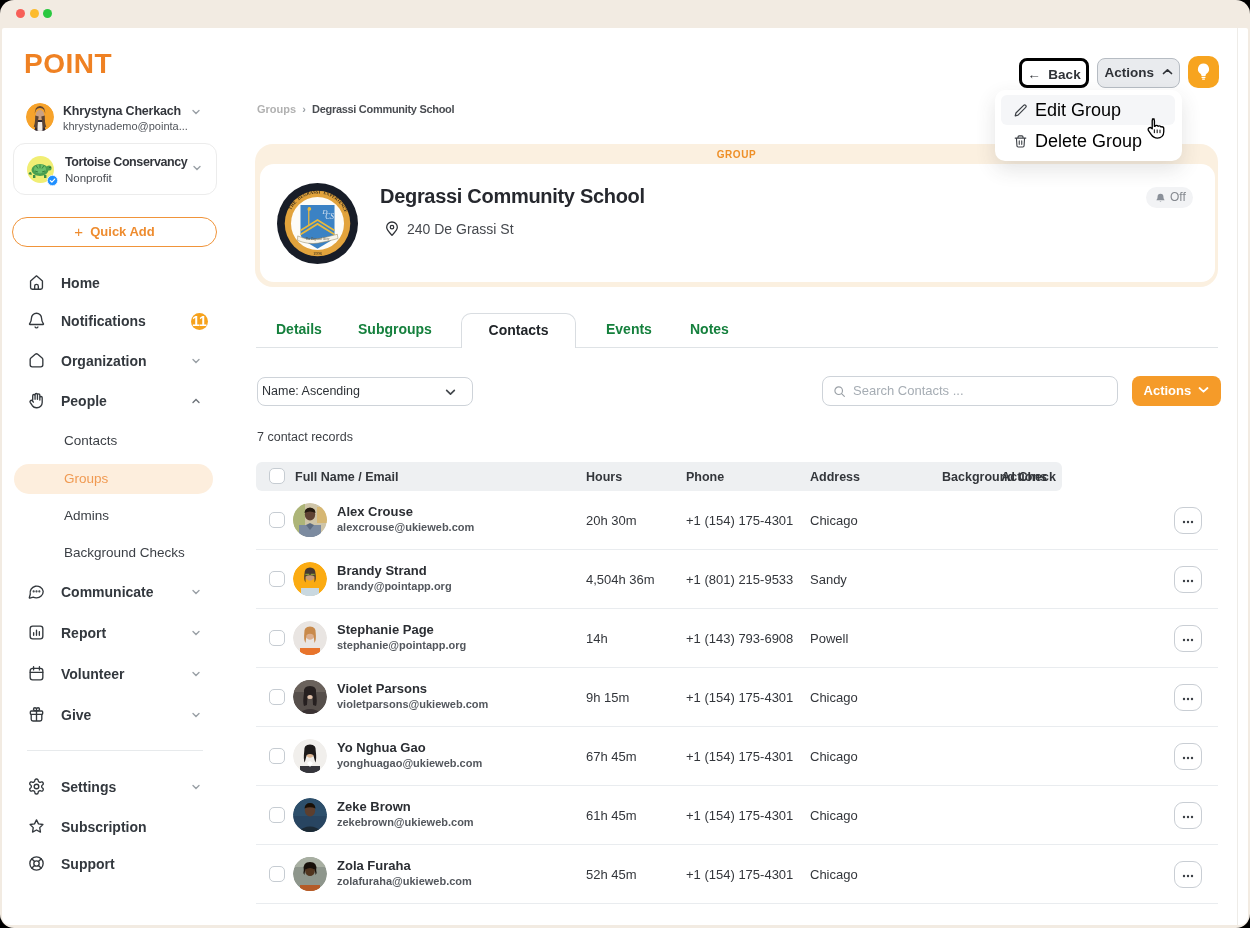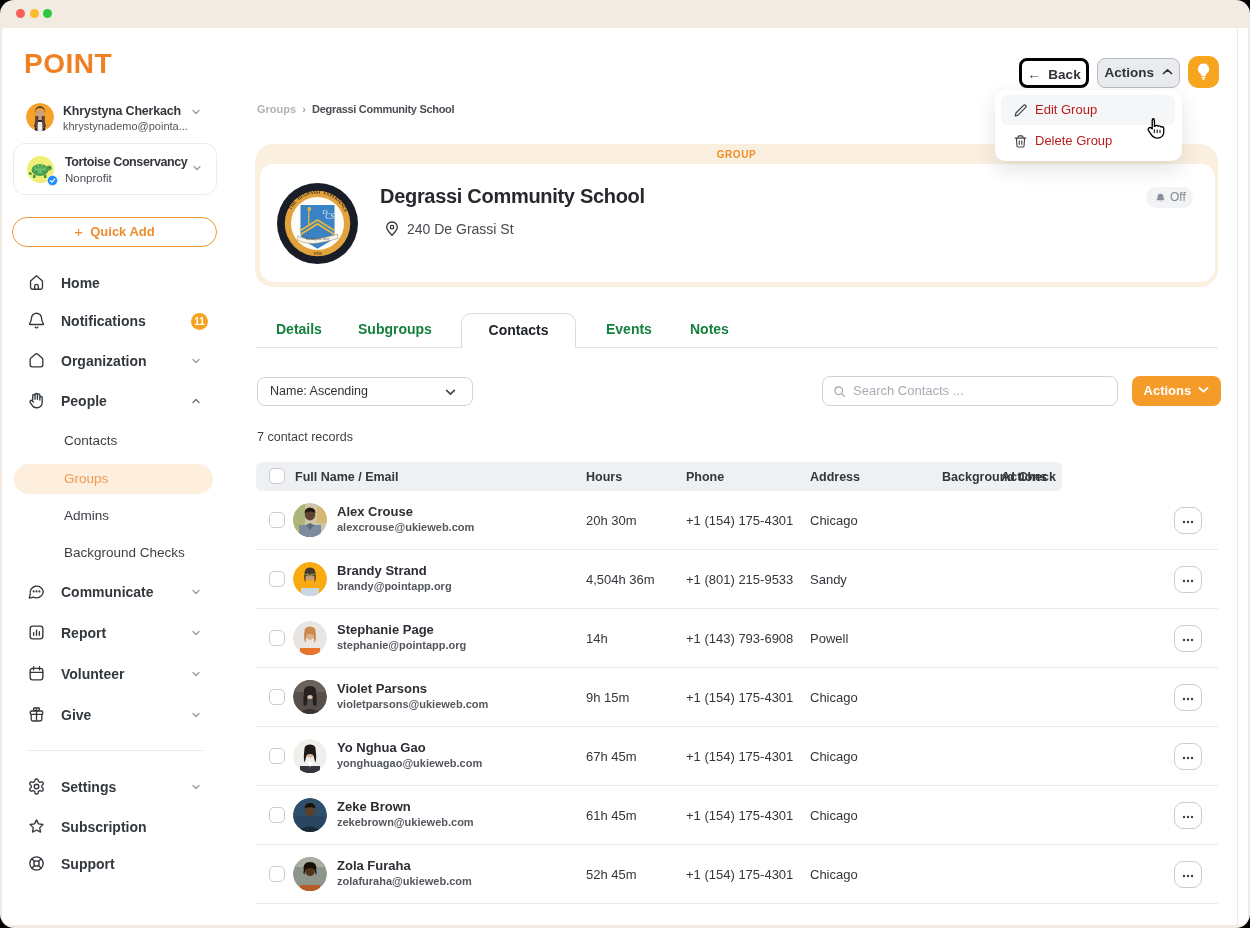--- a/index.html
+++ b/index.html
@@ -26,34 +26,34 @@
 .navchev { position:absolute; left:189px; }
 
 .main { position:absolute; left:240px; top:0; width:1006px; height:897px; }
 h1 { position:absolute; left:15px; top:27px; font-size:28px; letter-spacing:-0.5px; color:#26282e; font-weight:bold; }
 .crumb { position:absolute; left:15px; top:75px; font-size:11px; font-weight:bold; color:#b1b1b1; }
 .crumb b { color:#4a4d52; letter-spacing:-0.3px; }
 .btn-back { position:absolute; left:777px; top:30px; width:70px; height:30px; background:#fff; border:3px solid #000000; border-radius:8px; font-size:13.5px; font-weight:bold; color:#2f3237; text-align:center; line-height:28px; }
 .btn-actions { position:absolute; left:855px; top:30px; width:83px; height:30px; background:#e9ebee; border:1px solid #b6bcc3; border-radius:8px; font-size:13.5px; font-weight:bold; color:#2f3237; text-align:center; line-height:28px; }
 .btn-bulb { position:absolute; left:946px; top:28px; width:31px; height:32px; background:#f7a41f; border-radius:10px; }
 .menu { position:absolute; left:753px; top:62px; width:187px; height:71px; background:#fff; border-radius:10px; box-shadow:0 8px 20px rgba(60,60,60,0.14); z-index:5; }
-.mi { position:absolute; left:6px; width:174px; height:30px; border-radius:6px; font-size:13px; color:#b91c1c; line-height:30px; }
+.mi { position:absolute; left:6px; width:174px; height:30px; border-radius:6px; font-size:18px; color:#000000; line-height:30px; }
 .panel { position:absolute; left:13px; top:116px; width:963px; height:143px; background:#fbf0e0; border-radius:18px; }
 .panel .tag { position:absolute; top:5px; width:100%; text-align:center; font-size:10px; font-weight:bold; letter-spacing:0.6px; color:#ee8f27; }
 .card { position:absolute; left:5px; top:20px; width:955px; height:118px; background:#fff; border-radius:14px; }
 .gname { position:absolute; left:120px; top:21px; font-size:20px; font-weight:bold; letter-spacing:-0.3px; color:#26282e; }
 .gaddr { position:absolute; left:147px; top:57px; font-size:14px; color:#46494e; }
 .offb { position:absolute; right:22px; top:23px; width:47px; height:21px; background:#f2f3f5; border-radius:11px; font-size:12px; color:#85898f; }
 
 .tabs { position:absolute; left:0px; top:285px; width:976px; height:35px; }
 .tabline { position:absolute; left:14px; right:0; bottom:0; height:1px; background:#dfe3e6; }
 .tab { position:absolute; top:8px; font-size:14px; font-weight:bold; color:#15803d; }
 .tabactive { position:absolute; left:219px; top:0; width:115px; height:35px; background:#fff; border:1px solid #d9dde1; border-bottom:none; border-radius:10px 10px 0 0; text-align:center; line-height:33px; color:#212529; font-size:14px; font-weight:bold; z-index:2; }
 
-.select { position:absolute; left:15px; top:349px; width:216px; height:29px; border:1px solid #ced3d9; border-radius:8px; font-size:12.5px; color:#2e3237; line-height:27px; padding-left:12px; }
+.select { position:absolute; left:15px; top:349px; width:216px; height:29px; border:1px solid #ced3d9; border-radius:8px; font-size:12.5px; color:#2e3237; line-height:27px; padding-left:4px; }
 .search { position:absolute; left:580px; top:348px; width:296px; height:30px; border:1px solid #ced3d9; border-radius:8px; font-size:13px; color:#a6adb4; line-height:28px; padding-left:30px; }
 .btn-orange { position:absolute; left:890px; top:348px; width:89px; height:30px; background:#f59b29; border-radius:8px; color:#fff; font-size:13px; font-weight:bold; text-align:center; line-height:30px; }
 .records { position:absolute; left:15px; top:402px; font-size:12.5px; color:#3c3f44; }
 
 .thead { position:absolute; left:14px; top:434px; width:806px; height:29px; background:#eef0f2; border-radius:6px; font-size:12.5px; font-weight:bold; color:#33363b; }
 .tbl { position:absolute; left:14px; top:463px; width:962px; }
 .row { position:relative; width:962px; height:59px; border-bottom:1px solid #e9ecef; }
 .cb { position:absolute; width:16px; height:16px; border:1px solid #c6ccd2; border-radius:5px; background:#fff; }
 .av { position:absolute; left:37px; top:12px; width:34px; height:34px; border-radius:50%; overflow:hidden; }
 .nm { position:absolute; left:81px; top:13px; font-size:13px; font-weight:bold; color:#2b2e33; }
@@ -119,21 +119,21 @@
               <path d="M9.7 20.3 v-3.6 a2.3 2.3 0 0 1 4.6 0 v3.6"></path>
             </svg>
           <div class="nlabel">Home</div>
         </div>
         <div class="nitem" style="top:38px">
           <svg class="nicon" viewBox="0 0 24 24" fill="none" stroke="#33383d" stroke-width="1.7" stroke-linecap="round" stroke-linejoin="round">
               <path d="M18.4 9.2 a6.4 6.4 0 1 0 -12.8 0 c0 4.2 -1.8 5.9 -2.4 6.9 a0.6 0.6 0 0 0 0.5 0.9 h16.6 a0.6 0.6 0 0 0 0.5 -0.9 c-0.6 -1 -2.4 -2.7 -2.4 -6.9z"></path>
               <path d="M10.2 20.2 a2 2 0 0 0 3.6 0"></path>
             </svg>
           <div class="nlabel">Notifications</div>
-          <div style="position:absolute;left:189px;top:7px;width:17px;height:17px;border-radius:50%;background:#f6a21c;color:#fff;font-size:10px;font-weight:bold;text-align:center;line-height:17px">11</div>
+          <div style="position:absolute;left:189px;top:7px;width:17px;height:17px;border-radius:50%;background:#f6a21c;color:#fff;font-size:14px;font-weight:bold;text-align:center;line-height:17px">11</div>
         </div>
         <div class="nitem" style="top:78px">
           <svg class="nicon" viewBox="0 0 24 24" fill="none" stroke="#33383d" stroke-width="1.7" stroke-linecap="round" stroke-linejoin="round">
               <path d="M10.8 3.9 L4.9 8.8 A2.6 2.6 0 0 0 4 10.8 V17.5 A2.6 2.6 0 0 0 6.6 20.1 H17.4 A2.6 2.6 0 0 0 20 17.5 V10.8 A2.6 2.6 0 0 0 19.1 8.8 L13.2 3.9 A2 2 0 0 0 10.8 3.9 Z"></path>
             </svg>
           <div class="nlabel">Organization</div>
           <svg class="chev navchev" style="top:10px" viewBox="0 0 10 10">
               <path d="M2 3.5 L5 6.5 L8 3.5" fill="none" stroke="#9aa0a6" stroke-width="1.4" stroke-linecap="round"></path>
             </svg>
         </div>

